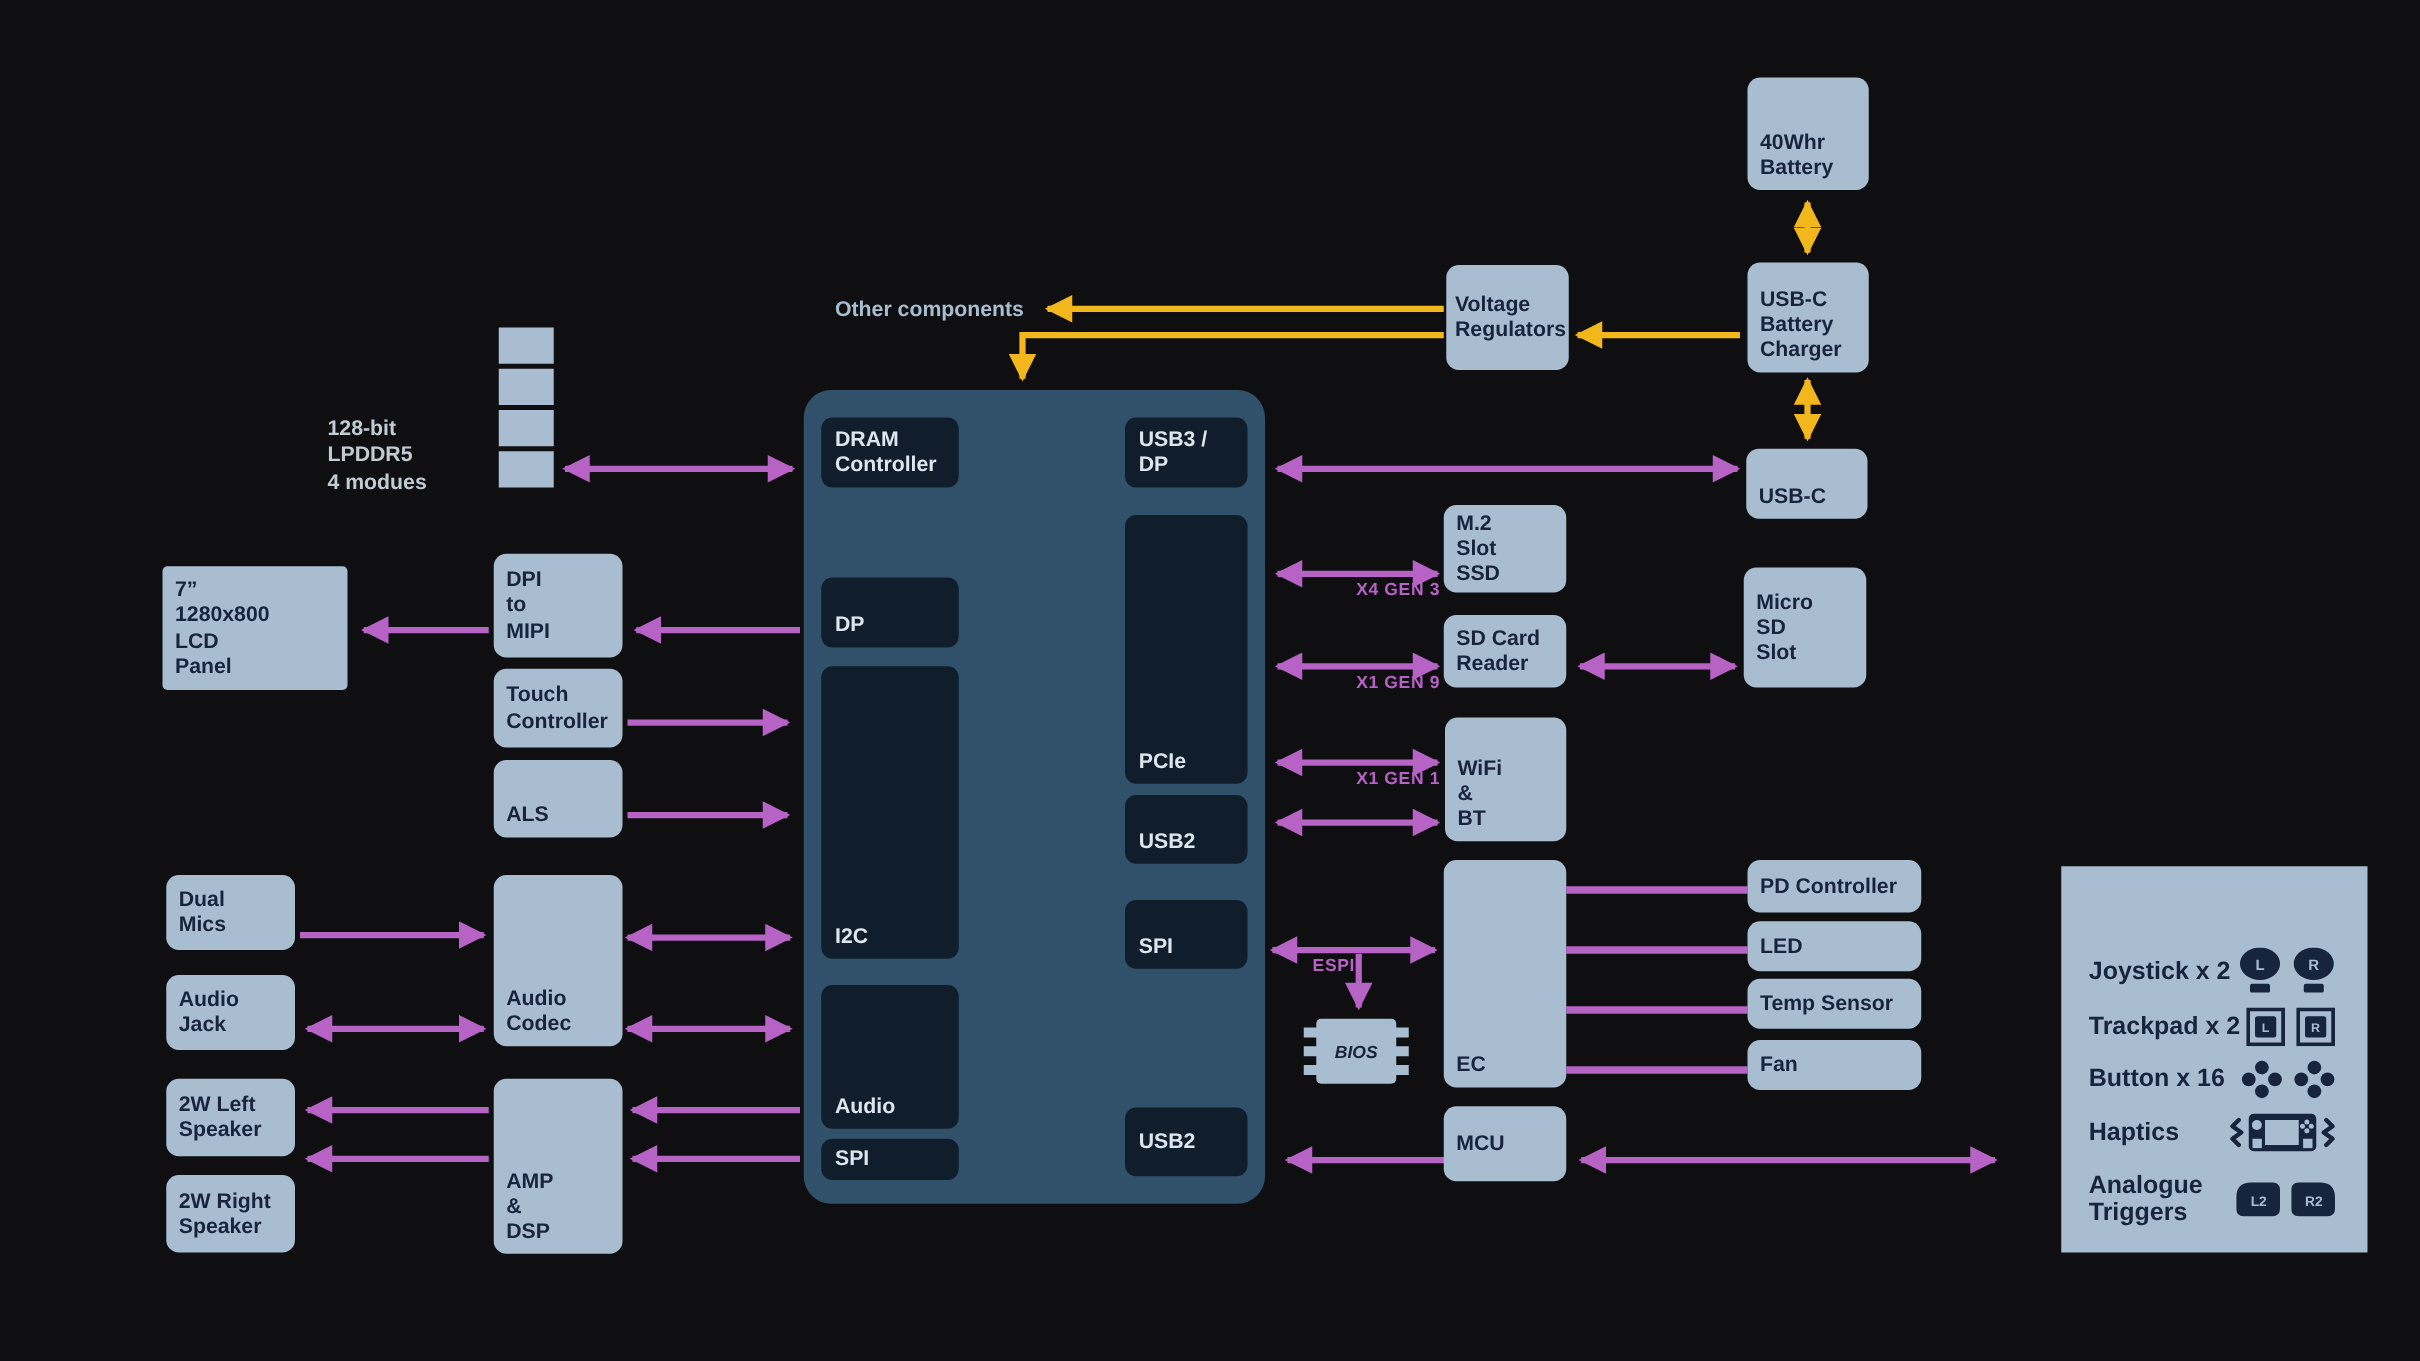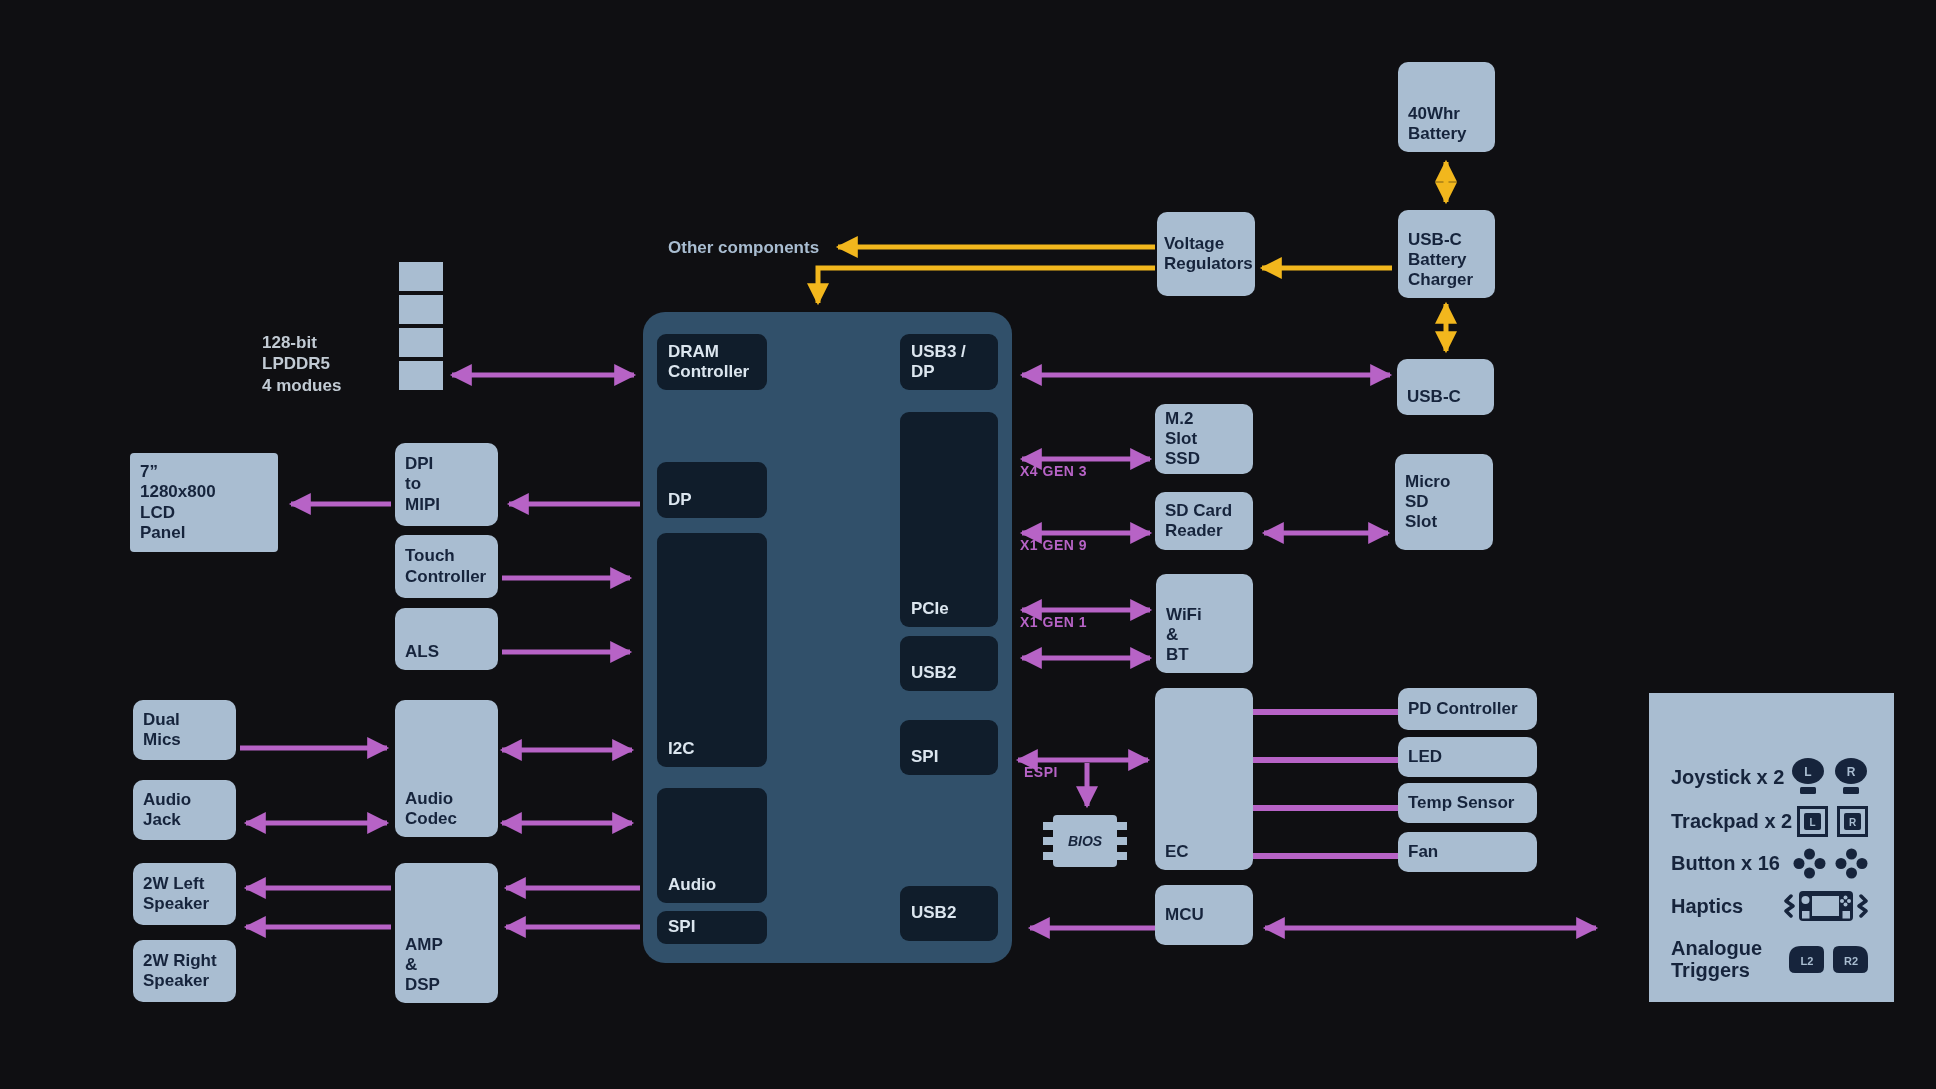--- a/index.html
+++ b/index.html
@@ -31,21 +31,21 @@
     position:absolute;color:#a9bdd1;font-weight:700;font-size:17px;
     line-height:1.2;white-space:pre-line;
   }
   .memtext{
     position:absolute;color:#c2cbd4;font-weight:700;font-size:17px;
     line-height:1.25;white-space:pre-line;text-align:left;
   }
   .mod{position:absolute;width:44px;height:29px;background:#a9bdd1;}
   .buslabel{
     position:absolute;color:#b763c6;font-weight:700;font-size:14px;
-    text-align:left;letter-spacing:0.5px;
+    text-align:right;letter-spacing:0.5px;
   }
   .wires{position:absolute;left:0;top:0;width:1936px;height:1089px;pointer-events:none;}
   
   .bios-body{
     position:absolute;left:1053px;top:815px;width:64px;height:52px;
     background:#a9bdd1;border-radius:4px;display:flex;align-items:center;
     justify-content:center;color:#16243c;font-weight:700;font-size:14px;font-style:italic;
   }
   .pin{position:absolute;width:11px;height:8px;background:#a9bdd1;}
   

